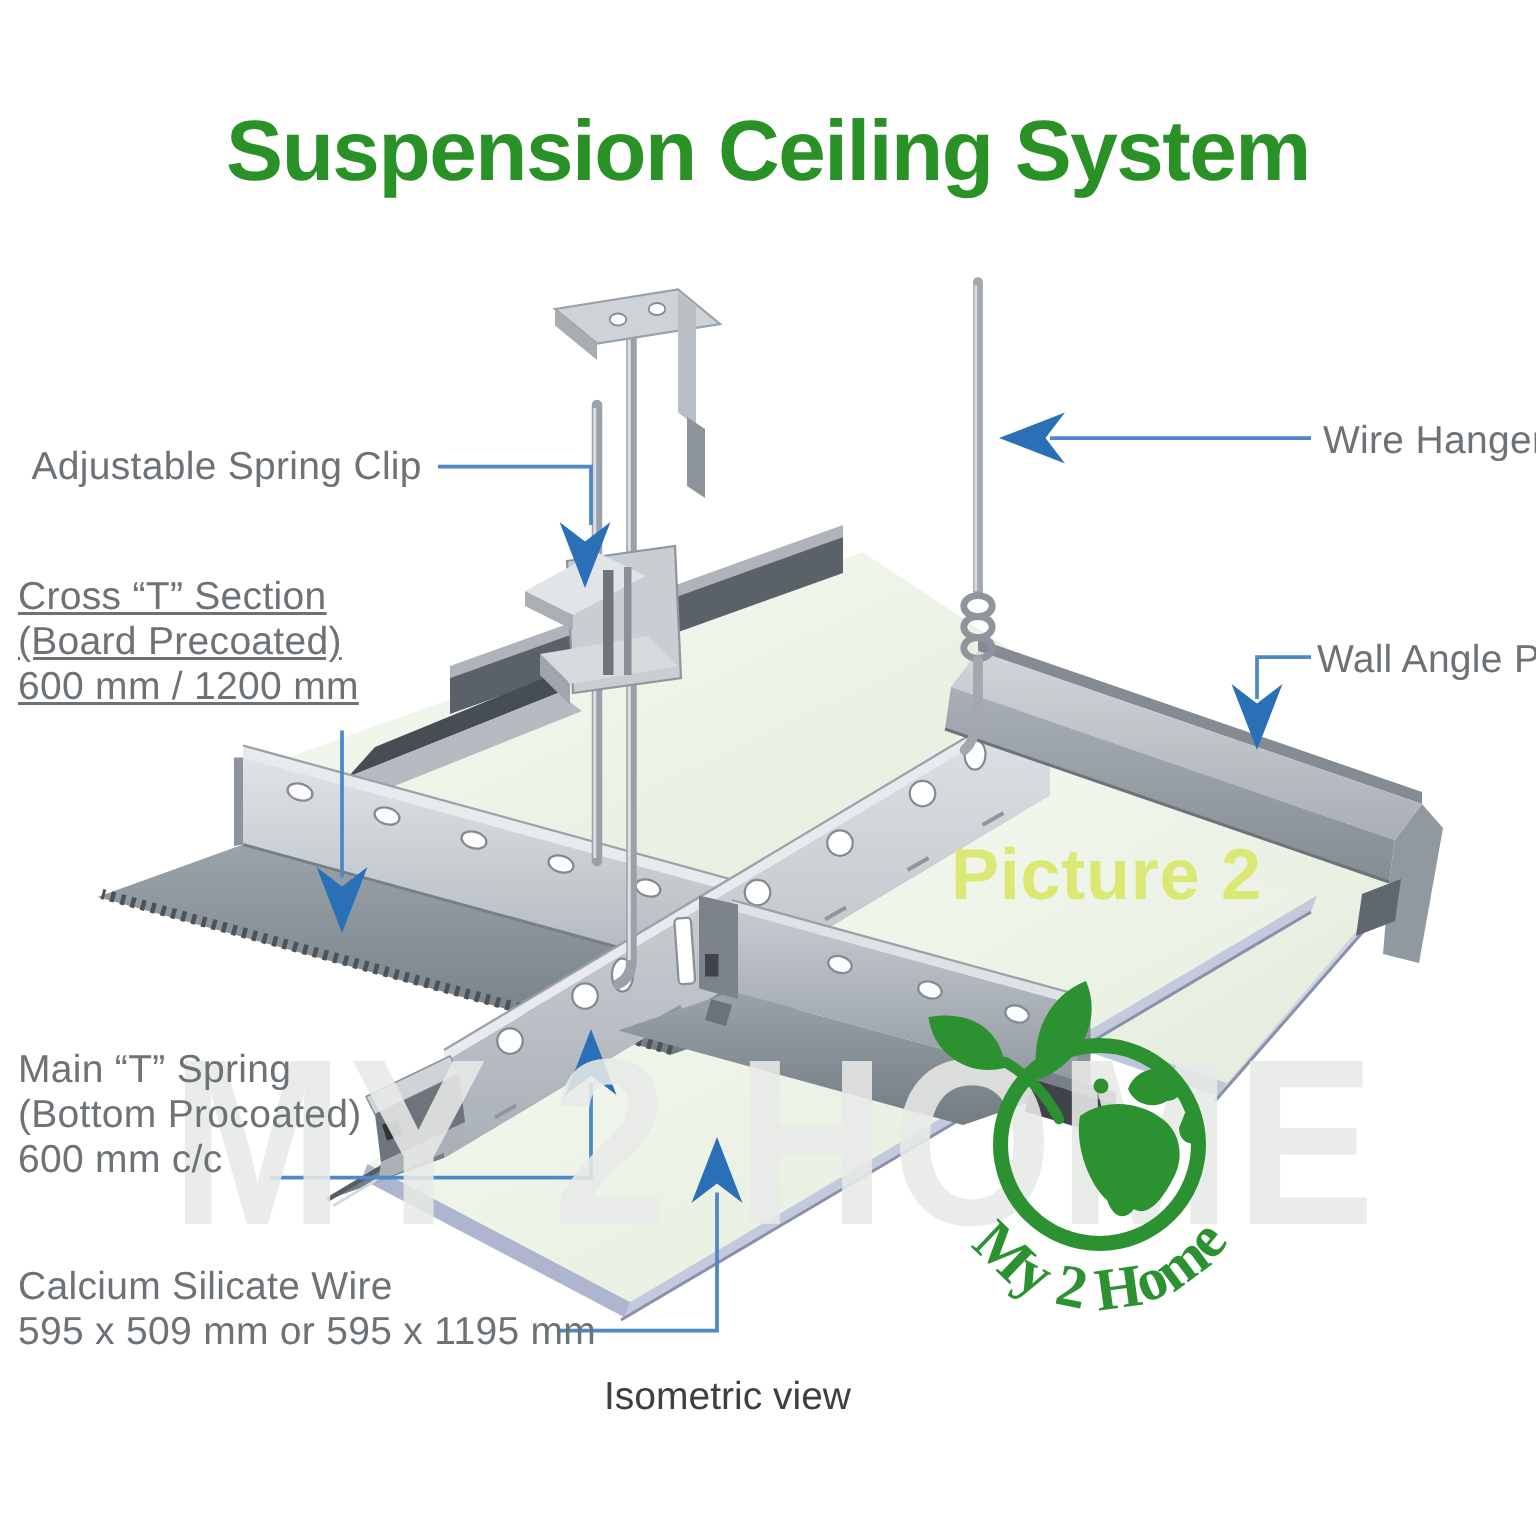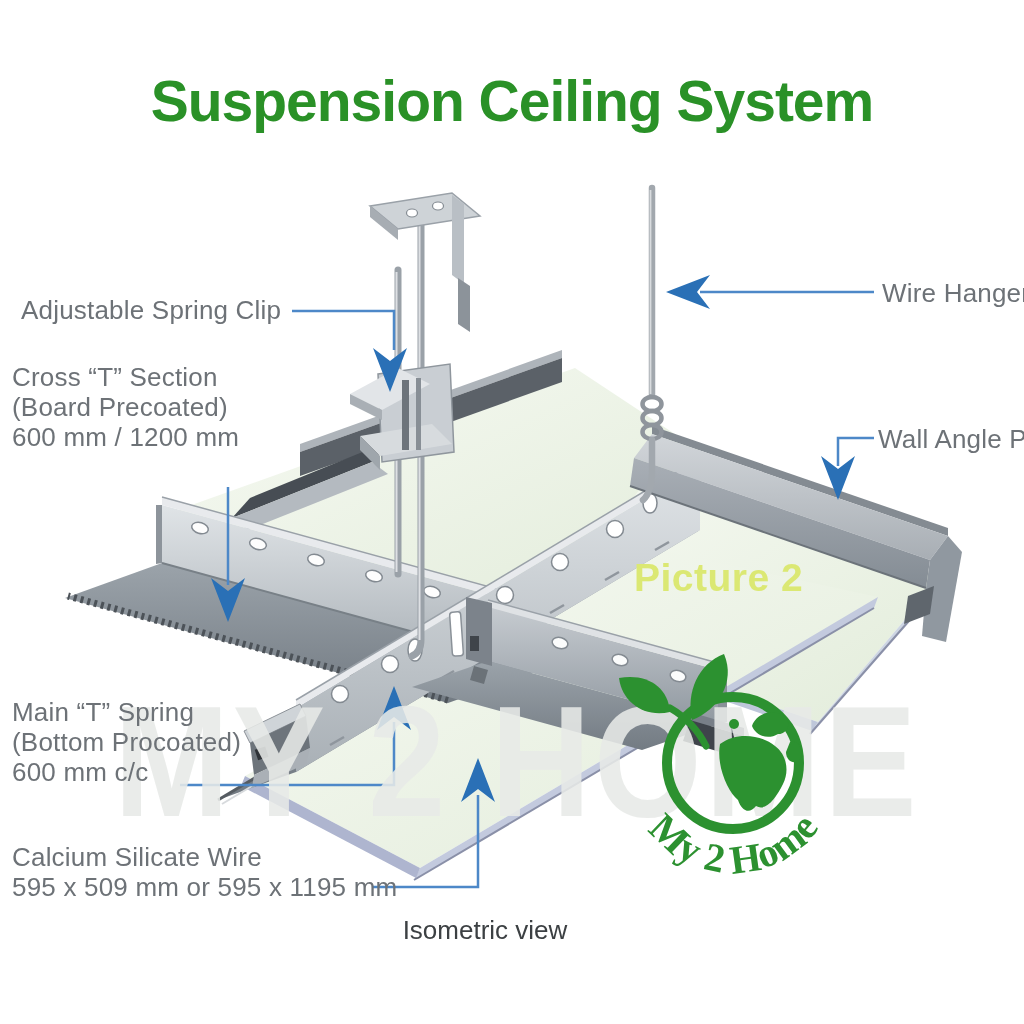--- a/index.html
+++ b/index.html
@@ -3,26 +3,26 @@
 <meta charset="utf-8">
 <style>
   html,body{margin:0;padding:0;background:#ffffff;}
   .stage{position:relative;width:1024px;height:1024px;background:#ffffff;overflow:hidden;
          font-family:"Liberation Sans",sans-serif;}
   .title{position:absolute;left:0;top:68px;width:100%;text-align:center;margin:0;
          font-size:57px;font-weight:700;letter-spacing:-1px;color:#2a9127;}
   .diagram{position:absolute;left:0;top:0;width:1024px;height:1024px;}
   .lbl{position:absolute;color:#6d7277;font-size:26px;line-height:30px;letter-spacing:.2px;white-space:nowrap;}
   .lbl-spring{left:21px;top:295px;}
-  .lbl-cross{left:12px;top:362px;}
+  .lbl-cross{left:12px;top:382px;text-decoration:underline;}
   .lbl-main{left:12px;top:697px;}
   .lbl-calcium{left:12px;top:842px;}
   .lbl-wire{left:882px;top:278px;}
   .lbl-wall{left:878px;top:424px;}
-  .badge{position:absolute;left:634px;top:556px;font-size:39px;font-weight:800;color:#dbe873;letter-spacing:.5px;}
+  .badge{position:absolute;left:634px;top:556px;font-size:48px;font-weight:800;color:#dbe873;letter-spacing:.5px;}
   .caption{position:absolute;left:340px;top:915px;width:290px;text-align:center;
            font-size:26px;font-weight:400;color:#3c4043;}
 </style>
 </head>
 <body>
 
 <div class="stage">
 
   <h1 class="title">Suspension Ceiling System</h1>
 

